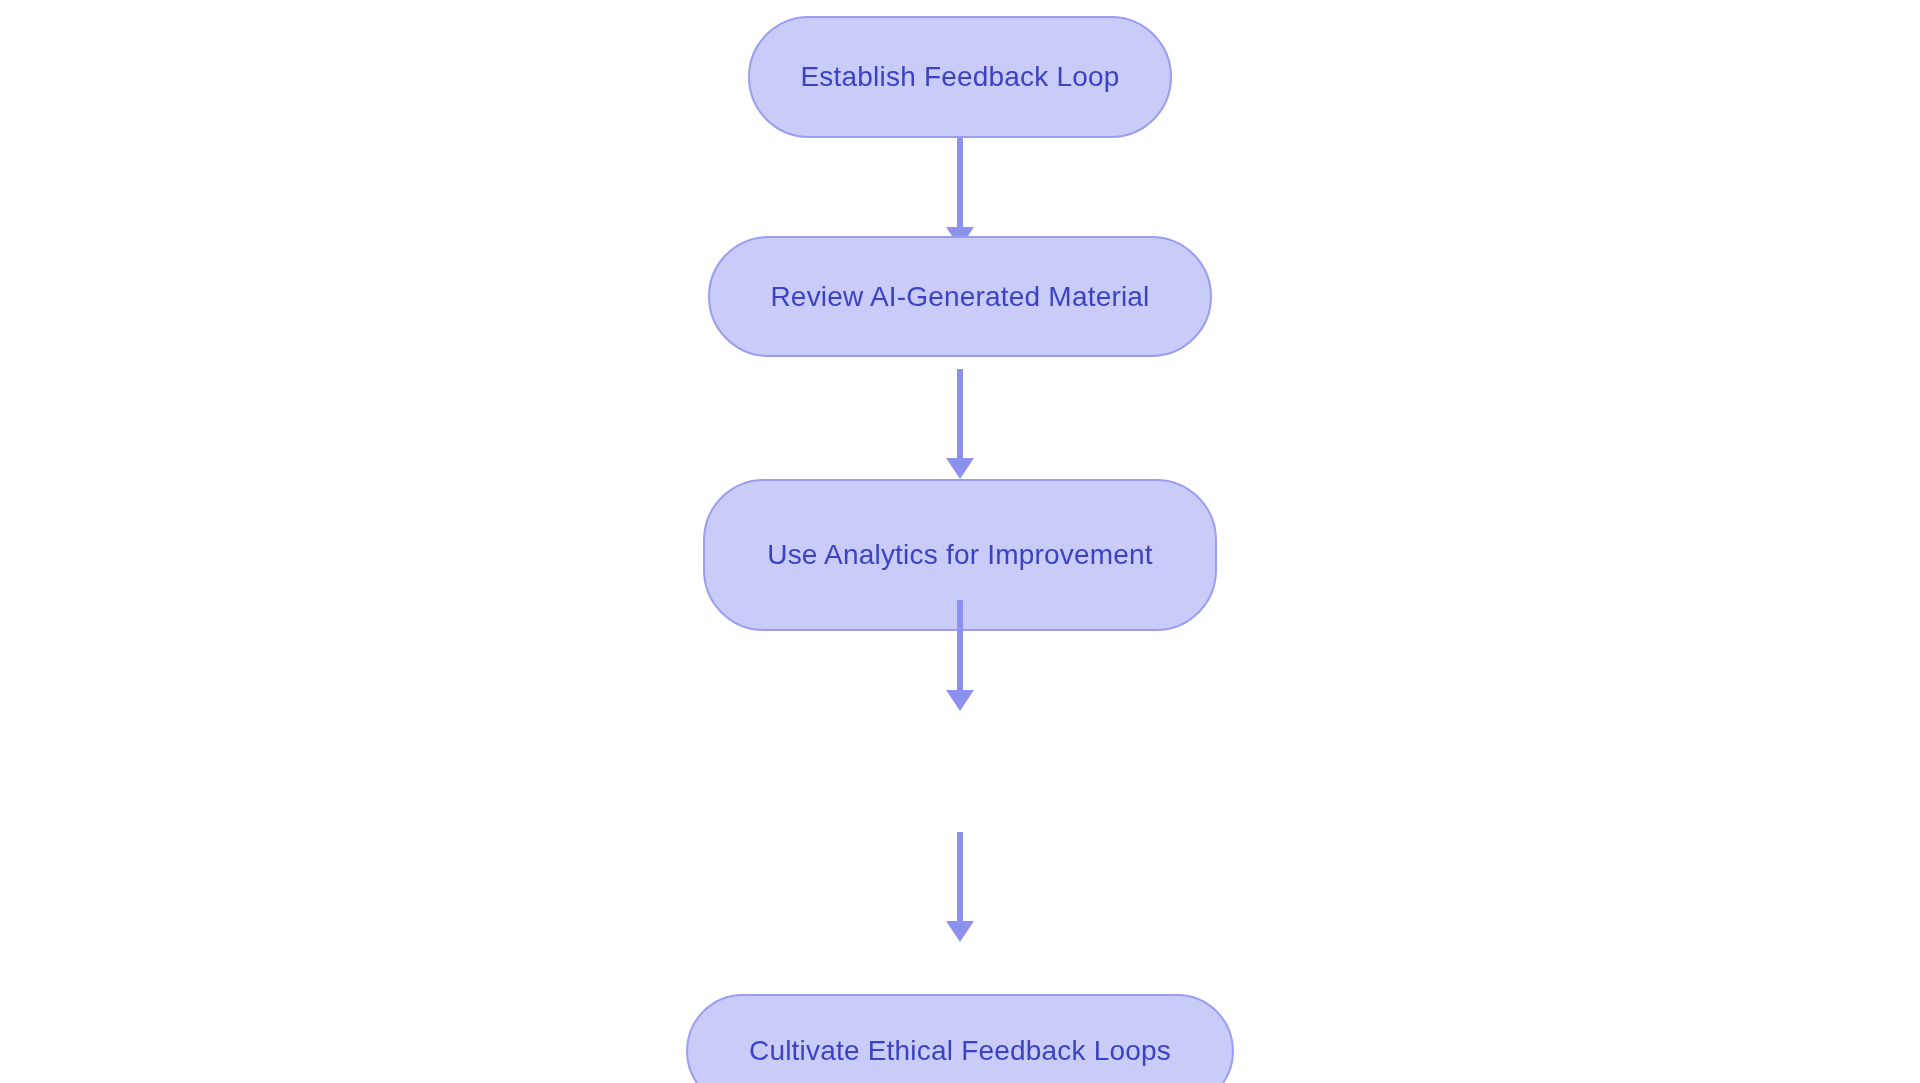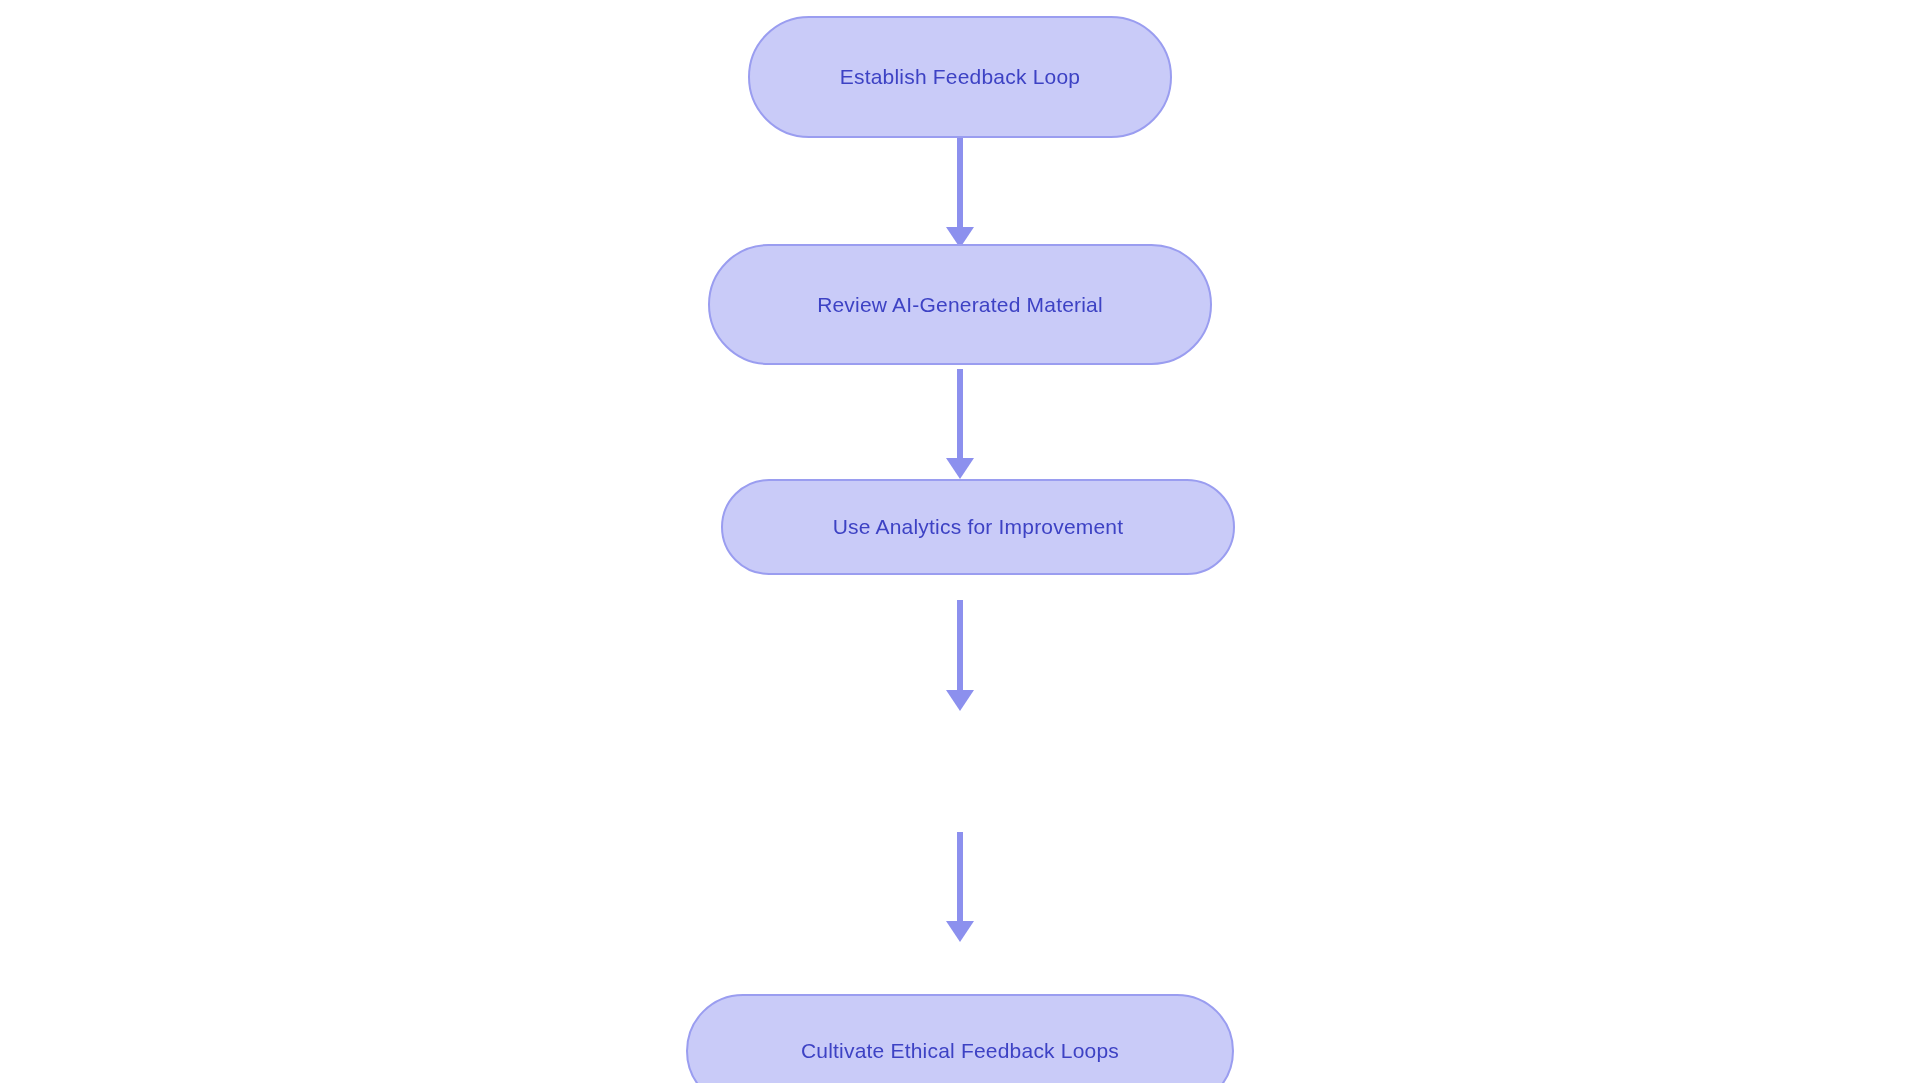--- a/index.html
+++ b/index.html
@@ -20,27 +20,27 @@
     box-sizing: border-box;
     background: var(--node-fill, #c9cbf8);
     border: 2px solid var(--node-border, #9a9df0);
     border-radius: 61px;
     display: flex;
     align-items: center;
     justify-content: center;
   }
   .node-label {
     color: var(--node-text, #3d42c4);
-    font-size: 21px;
+    font-size: 28px;
     letter-spacing: 0.2px;
     white-space: nowrap;
   }
   .node-0 { left: 748px; top: 16px;  width: 424px; height: 122px; }
-  .node-1 { left: 708px; top: 244px; width: 504px; height: 121px; }
-  .node-2 { left: 721px; top: 479px; width: 514px; height: 96px; }
+  .node-1 { left: 708px; top: 236px; width: 504px; height: 121px; }
+  .node-2 { left: 703px; top: 479px; width: 514px; height: 152px; }
   .node-3 { left: 597px; top: 711px; width: 726px; height: 121px; }
   .node-4 { left: 686px; top: 994px; width: 548px; height: 114px; }
 
   .arrow {
     position: absolute;
     left: 946px;
     width: 28px;
     display: flex;
     flex-direction: column;
     align-items: center;

